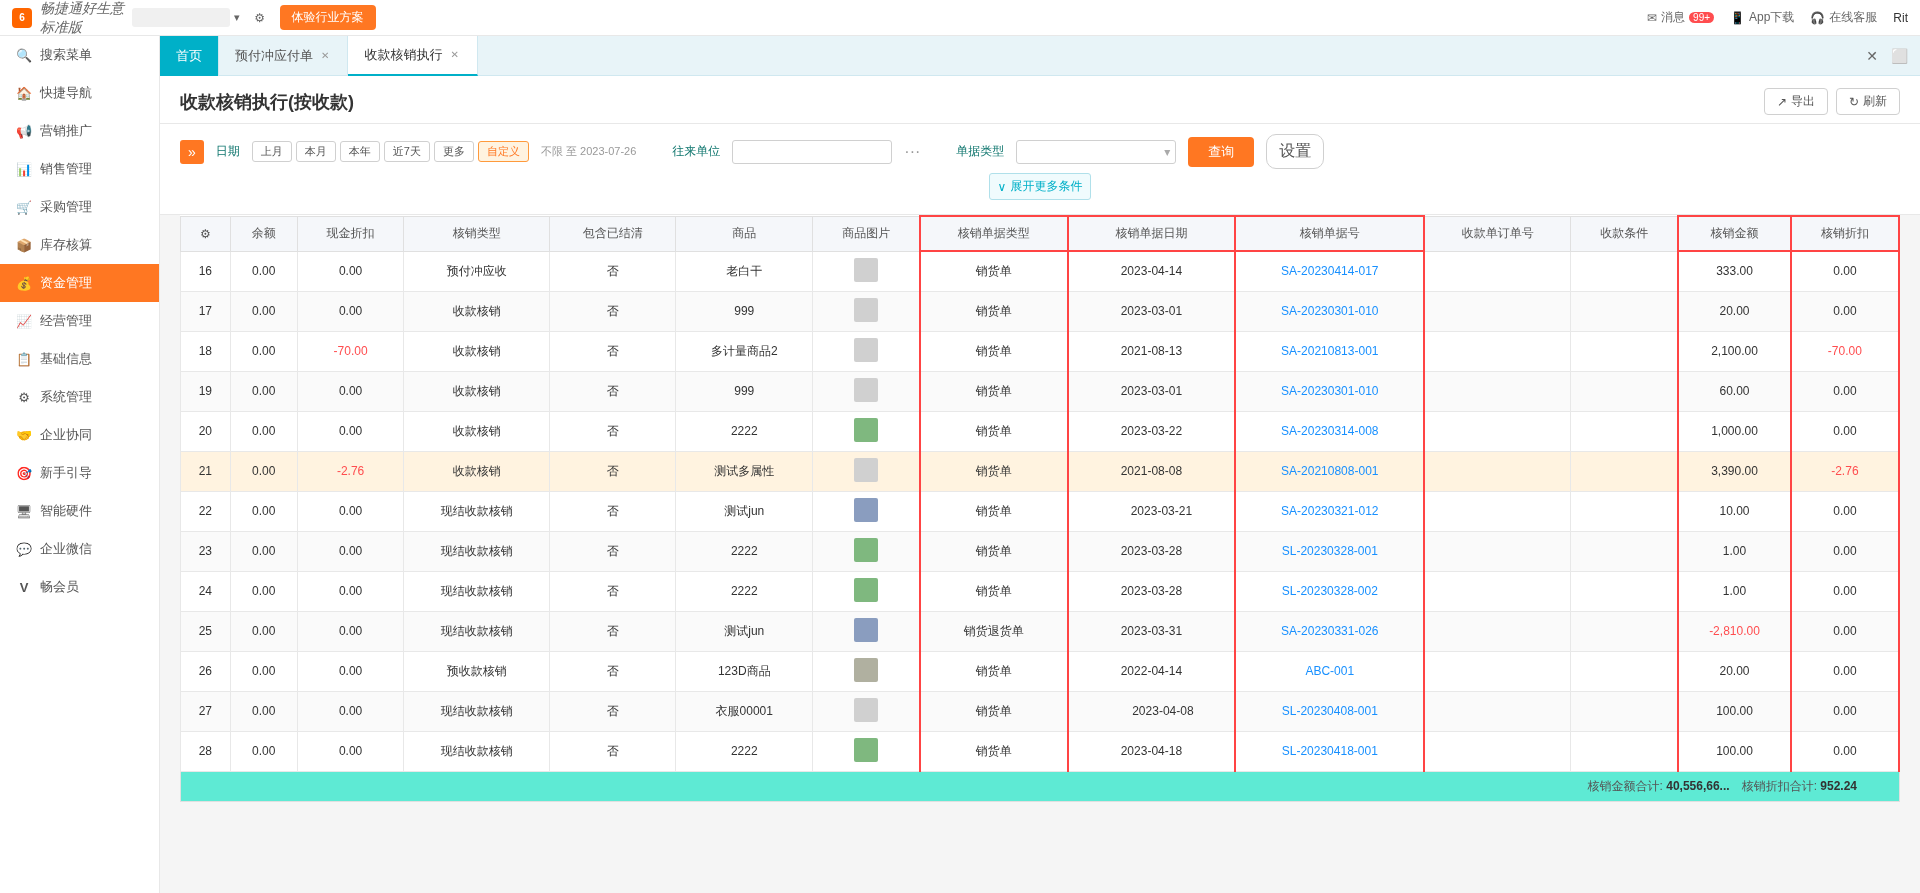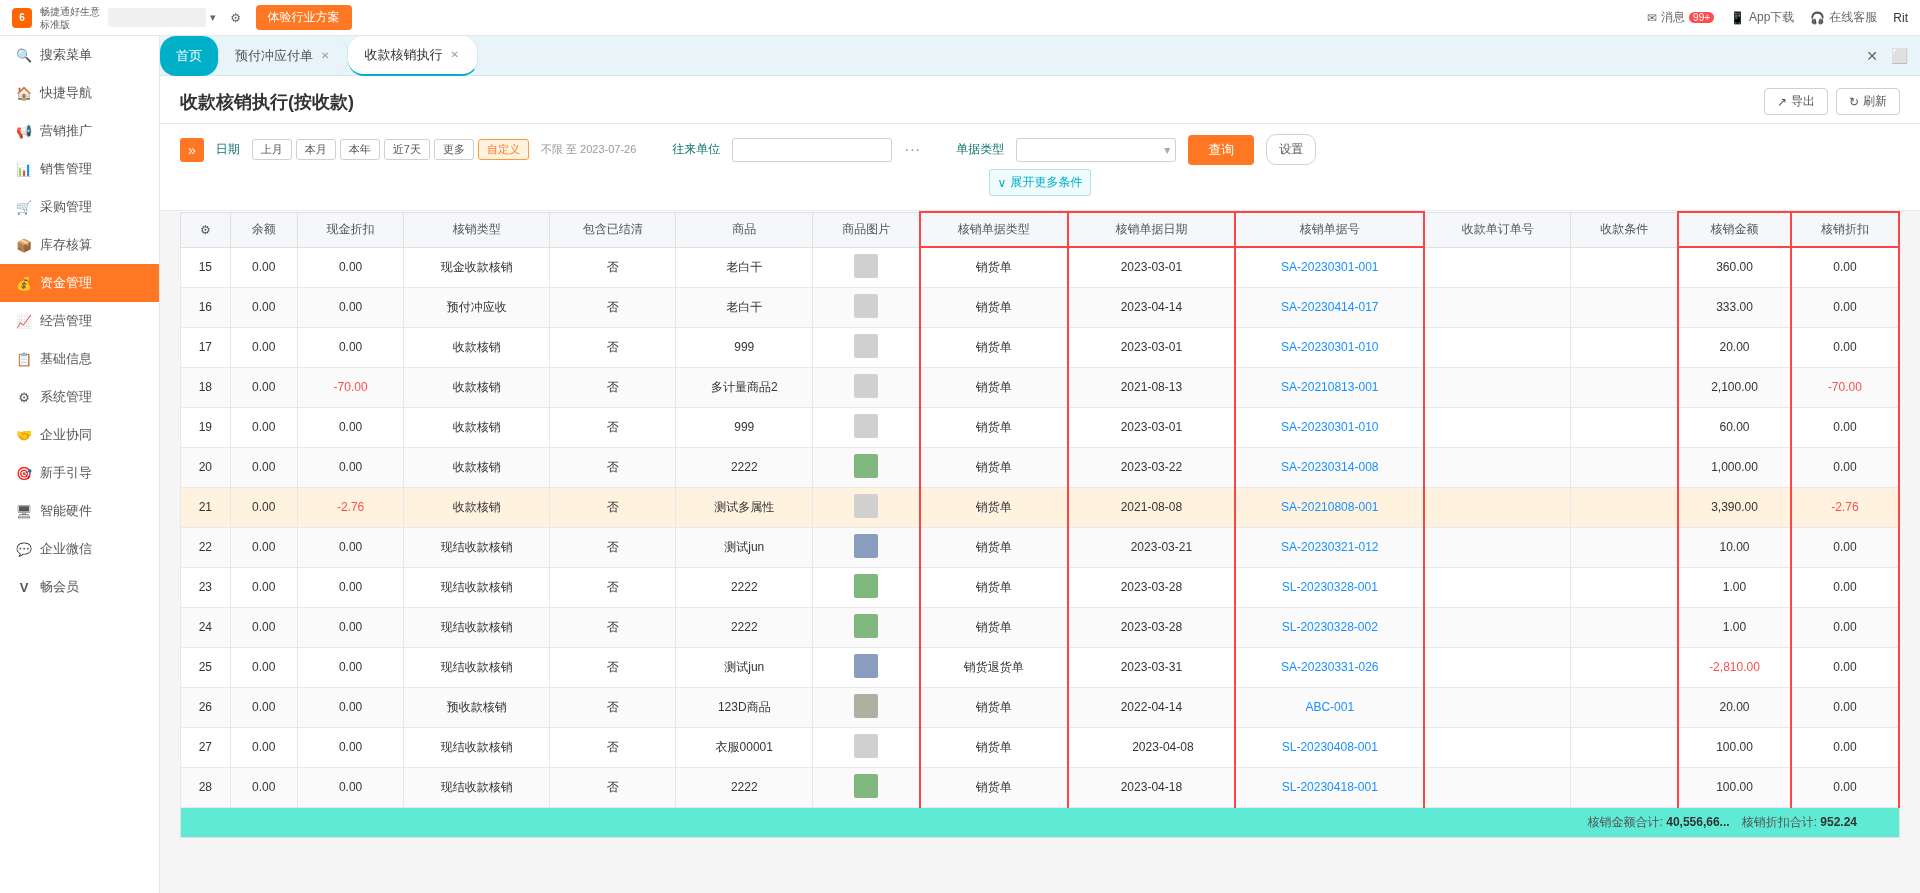--- a/index.html
+++ b/index.html
@@ -25,21 +25,21 @@
     .sidebar { width: 160px; background: #fff; border-right: 1px solid #e8e8e8; display: flex; flex-direction: column; flex-shrink: 0; }
     .sidebar-item { display: flex; align-items: center; gap: 8px; padding: 10px 16px; cursor: pointer; color: #555; font-size: 13px; }
     .sidebar-item.active { background: #ff7722; color: #fff; }
     .sidebar-icon { width: 16px; height: 16px; display: flex; align-items: center; justify-content: center; flex-shrink: 0; }
 
     
     .main { flex: 1; display: flex; flex-direction: column; overflow: hidden; }
 
     
     .tab-bar { height: 40px; background: #e8f4f8; display: flex; align-items: center; border-bottom: 1px solid #d0e8f0; position: relative; }
-    .tab { display: flex; align-items: center; gap: 6px; padding: 0 16px; height: 40px; cursor: pointer; font-size: 13px; color: #555; border-right: 1px solid #d0e8f0; border-radius: 16px; }
+    .tab { display: flex; align-items: center; gap: 6px; padding: 0 16px; height: 40px; cursor: pointer; font-size: 13px; color: #555; border-right: 1px solid #d0e8f0; }
     .tab.active { background: #fff; color: #333; font-weight: 500; border-bottom: 2px solid #00b0c8; }
     .tab-home { background: #00b0c8; color: #fff; }
     .tab-close { font-size: 10px; color: #999; cursor: pointer; padding: 2px; border-radius: 2px; }
     .tab-bar-actions { margin-left: auto; display: flex; align-items: center; gap: 4px; padding-right: 8px; }
     .tab-bar-btn { width: 24px; height: 24px; display: flex; align-items: center; justify-content: center; cursor: pointer; color: #666; font-size: 14px; }
 
     
     .page-content { flex: 1; overflow: hidden; background: #f5f5f5; display: flex; flex-direction: column; }
 
     
@@ -53,21 +53,21 @@
     .filter-row { display: flex; align-items: center; gap: 12px; flex-wrap: wrap; }
     .filter-label { font-size: 12px; color: #0f766e; flex-shrink: 0; }
     .filter-date-btns { display: flex; gap: 4px; align-items: center; }
     .filter-date-btn { padding: 2px 8px; border: 1px solid #d0d0d0; border-radius: 3px; cursor: pointer; font-size: 11px; color: #555; background: #fff; }
     .filter-date-btn.custom { background: #fff3e0; border-color: #ff9a3c; color: #ff7722; font-size: 11px; }
     .filter-date-range { font-size: 11px; color: #999; }
     .filter-input { border: 1px solid #d0d0d0; border-radius: 3px; padding: 4px 8px; font-size: 12px; color: #333; width: 200px; outline: none; }
     .filter-dots { color: #999; font-size: 16px; cursor: pointer; }
     .filter-select { border: 1px solid #d0d0d0; border-radius: 3px; padding: 4px 8px; font-size: 12px; color: #333; min-width: 160px; appearance: none; background: #fff; }
     .btn-query { background: #ff7722; color: #fff; border: none; border-radius: 4px; padding: 6px 20px; font-size: 13px; cursor: pointer; }
-    .btn-setting { border: 1px solid #d0d0d0; background: #fff; padding: 6px 12px; border-radius: 10px; cursor: pointer; font-size: 12px; color: #555; }
+    .btn-setting { border: 1px solid #d0d0d0; background: #fff; padding: 6px 12px; border-radius: 10px; cursor: pointer; font-size: 16px; color: #555; }
     .expand-btn { display: flex; align-items: center; gap: 4px; color: #00b0c8; font-size: 12px; cursor: pointer; padding: 4px 8px; border: 1px solid #b0e0ea; border-radius: 3px; background: #f0fbfd; }
     .expand-row { display: flex; justify-content: center; padding: 4px 0; }
 
     
     .table-wrapper { flex: 1; overflow: auto; padding: 0 20px 10px; }
     table { width: 100%; border-collapse: collapse; background: #fff; font-size: 12px; min-width: 1400px; }
     thead tr { background: #f5f7fa; }
     th { padding: 8px 8px; border: 1px solid #e0e0e0; color: #555; font-weight: 500; text-align: center; white-space: nowrap; }
     td { padding: 6px 8px; border: 1px solid #e8e8e8; text-align: center; white-space: nowrap; }
     tr:nth-child(even) { background: #fafafa; }
@@ -82,21 +82,21 @@
     
     .img-cell { width: 24px; height: 24px; background: #e0e0e0; display: inline-block; border-radius: 2px; }
   </style>
 </head>
 <body>
 
 <div class="top-bar">
   <div class="top-bar-left">
     <div class="top-bar-logo">6</div>
     <div class="top-bar-brand">
-      <div style="white-space:pre-line; font-size:10px; line-height:1.3;">畅捷通好生意
+      <div style="white-space:pre-line; font-size:14px; line-height:1.3;font-style:italic;">畅捷通好生意
 标准版</div>
     </div>
     <div class="top-bar-dropdown">
       <span style="color:#aaa; font-size:11px; background:#f0f0f0; padding:2px 16px; border-radius:3px;">　　　　　　</span>
       <span>▾</span>
     </div>
     <div class="top-bar-gear">⚙</div>
     <button class="top-bar-btn">体验行业方案</button>
   </div>
   <div class="top-bar-right">
@@ -274,36 +274,20 @@
               <th style="border: 2px solid #ff4444;">核销单据类型</th>
               <th style="border: 2px solid #ff4444;">核销单据日期</th>
               <th style="border: 2px solid #ff4444;">核销单据号</th>
               <th>收款单订单号</th>
               <th>收款条件</th>
               <th style="border: 2px solid #ff4444;">核销金额</th>
               <th style="border: 2px solid #ff4444;">核销折扣</th>
             </tr>
           </thead>
           <tbody id="table-body">
-          <tr>
-      <td>15</td>
-      <td>0.00</td>
-      <td class="">0.00</td>
-      <td>现金收款核销</td>
-      <td>否</td>
-      <td>老白干</td>
-      <td><span class="img-cell" style="background:#d0d0d0; display:inline-block; width:24px; height:24px; border-radius:2px;"></span></td>
-      <td style="border-left: 2px solid #ff4444; border-right: 2px solid #ff4444;">销货单</td>
-      <td style="border-left: 2px solid #ff4444; border-right: 2px solid #ff4444;">2023-03-01</td>
-      <td style="border-left: 2px solid #ff4444; border-right: 2px solid #ff4444;"><a class="link-cell" href="#">SA-20230301-001</a></td>
-      <td></td>
-      <td></td>
-      <td style="border-left: 2px solid #ff4444; border-right: 2px solid #ff4444;" class="">360.00</td>
-      <td style="border-left: 2px solid #ff4444; border-right: 2px solid #ff4444;" class="">0.00</td>
-    </tr>
               <tr>
       <td>16</td>
       <td>0.00</td>
       <td class="">0.00</td>
       <td>预付冲应收</td>
       <td>否</td>
       <td>老白干</td>
       <td><span class="img-cell" style="background:#d0d0d0; display:inline-block; width:24px; height:24px; border-radius:2px;"></span></td>
       <td style="border-left: 2px solid #ff4444; border-right: 2px solid #ff4444;">销货单</td>
       <td style="border-left: 2px solid #ff4444; border-right: 2px solid #ff4444;">2023-04-14</td>

